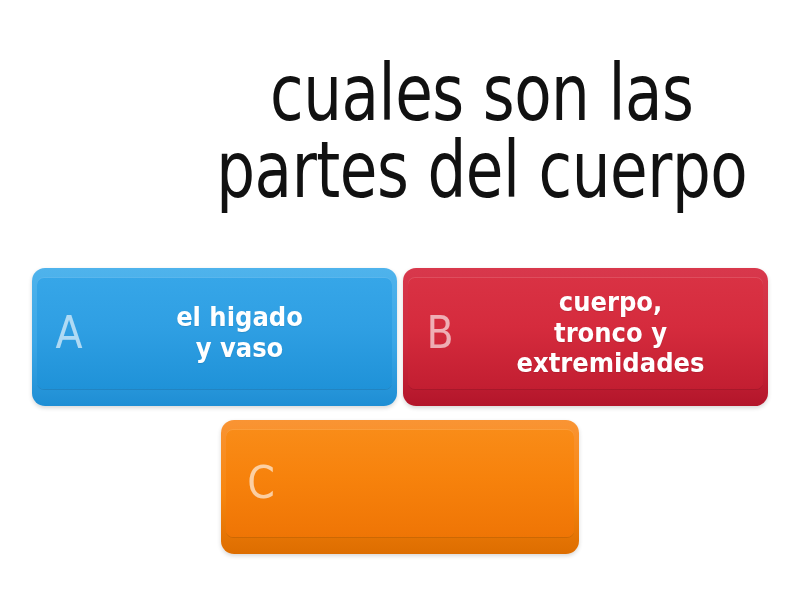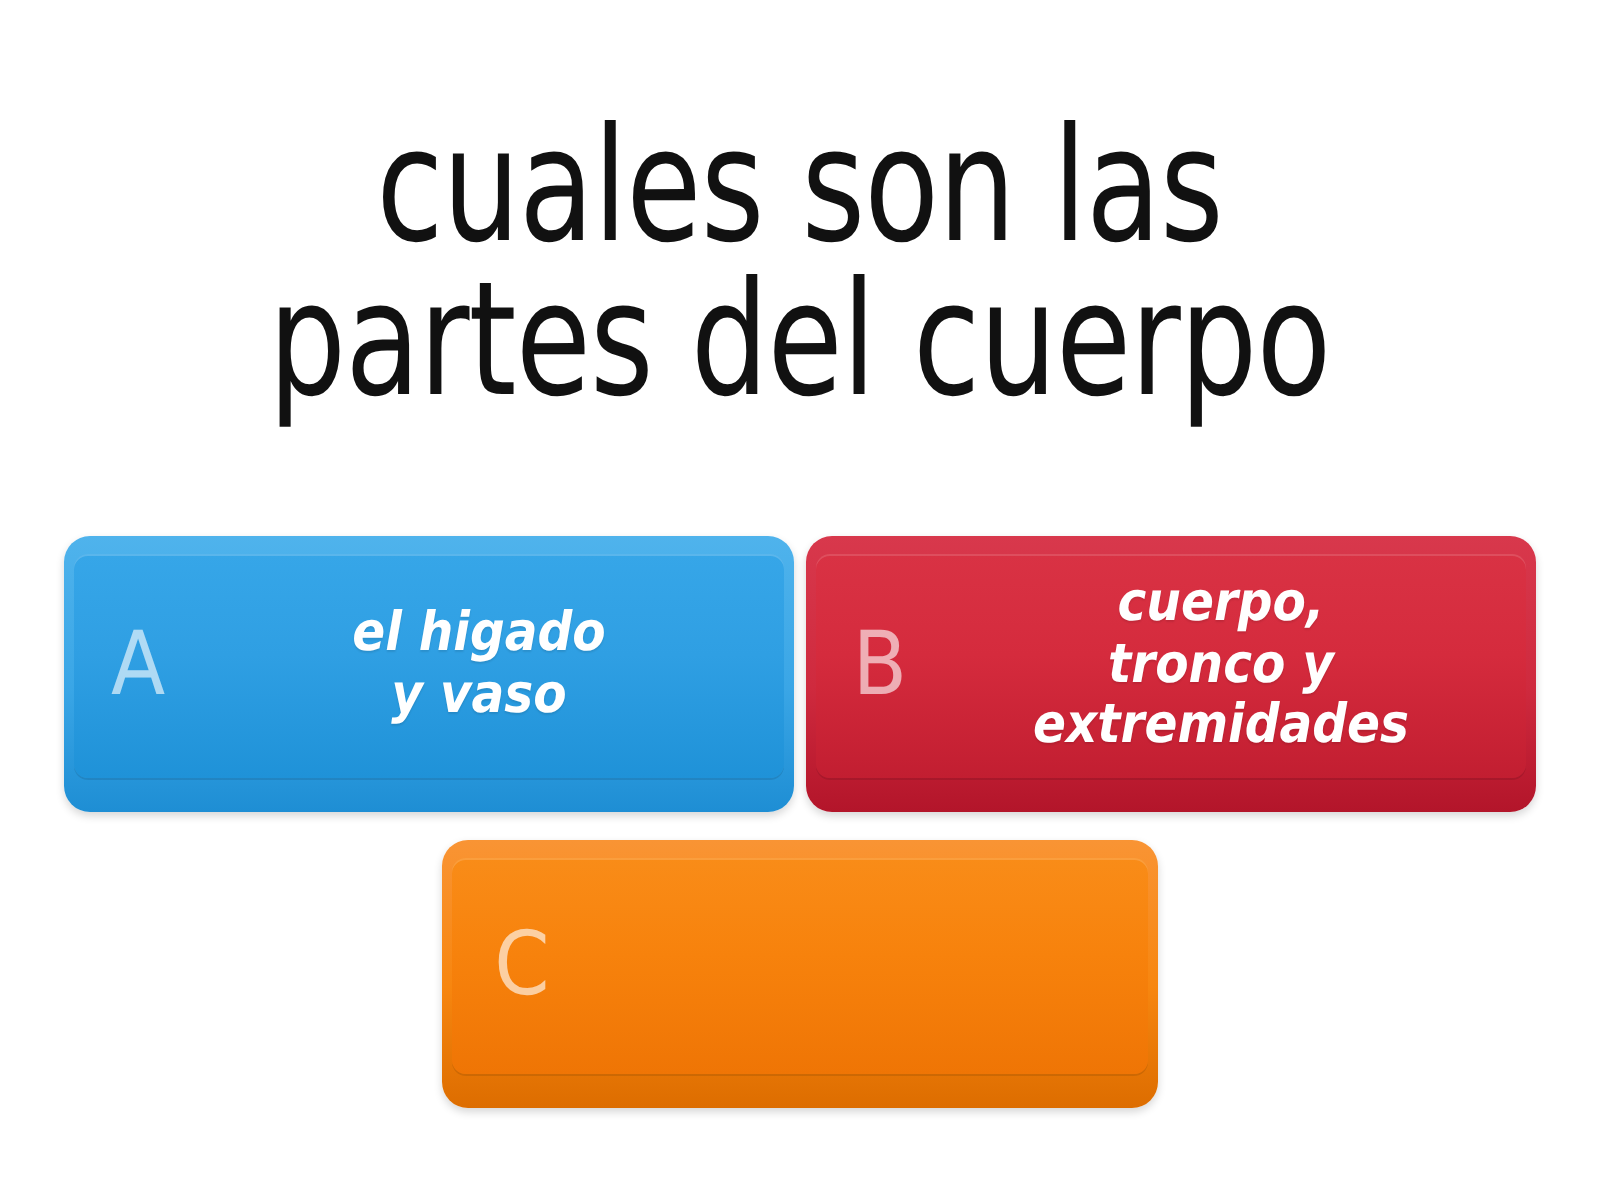--- a/index.html
+++ b/index.html
@@ -24,21 +24,21 @@
 
   
   .question-area {
     position: absolute;
     left: 0;
     top: 22px;
     width: 800px;
     height: 220px;
     display: flex;
     align-items: center;
-    justify-content: center;
+    justify-content: flex-end;
     padding: 0 10px;
     box-sizing: border-box;
   }
   .question-text {
     font-family: "DejaVu Sans Condensed", "Liberation Sans Narrow", "Liberation Sans", sans-serif;
     font-size: 79px;
     line-height: 0.97;
     font-weight: 300;
     color: #111111;
     text-align: center;
@@ -109,21 +109,20 @@
     flex: 1 1 auto;
     text-align: center;
     font-family: "DejaVu Sans Condensed", "Liberation Sans Narrow", "Liberation Sans", sans-serif;
     font-size: 27px;
     font-weight: bold;
     line-height: 1.14;
     color: #ffffff;
     white-space: pre-line;
     padding-right: 6px;
     text-shadow: 0 1px 1px rgba(0,0,0,0.10);
-    font-style: italic;
   }
 
   
   .btn-blue {
     background: linear-gradient(#4fb3ec 0%, #3aa6e6 55%, #1e8ed4 100%);
   }
   .btn-blue .answer-face {
     background: linear-gradient(#36a6e8 0%, #2f9fe3 45%, #1f92d8 100%);
     box-shadow: inset 0 1px 0 rgba(255,255,255,0.18),
                 0 1px 0 rgba(0,0,0,0.10);

